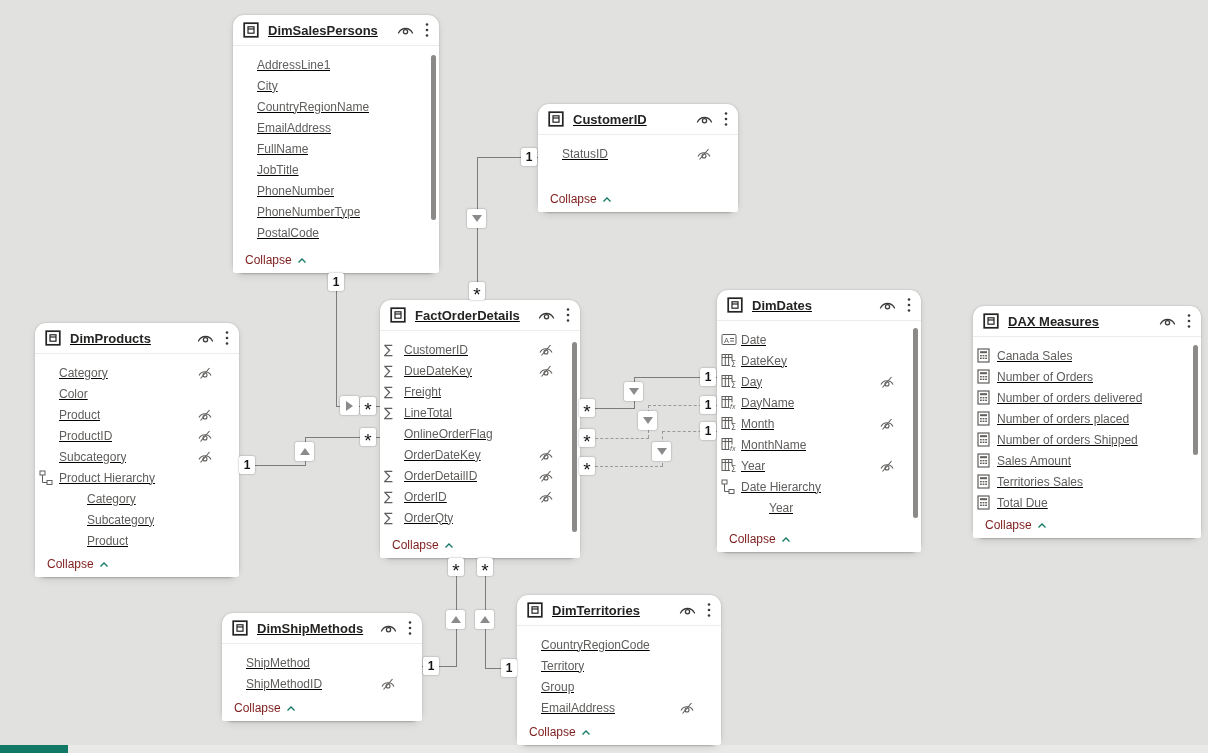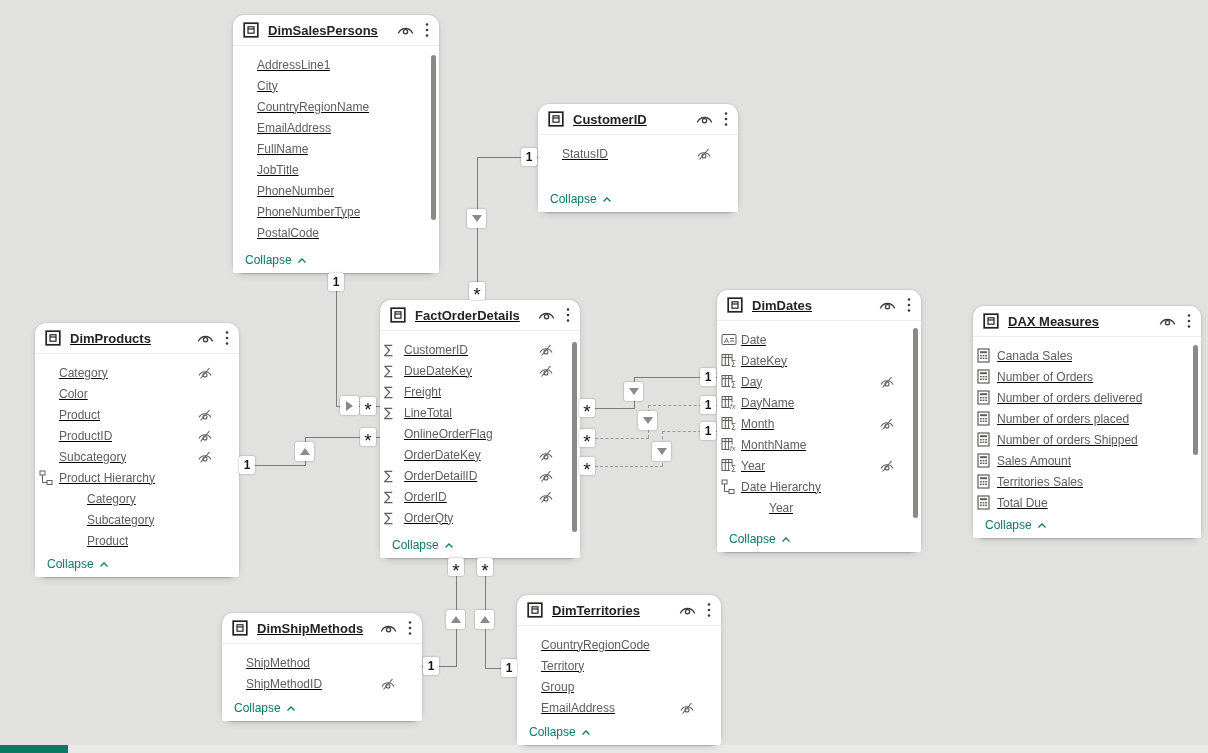--- a/index.html
+++ b/index.html
@@ -26,21 +26,21 @@
   .row{height:21px;display:flex;align-items:center;padding:0 26px 0 4px;font-size:12px;color:#605e5c;cursor:default;}
   .row .islot{width:20px;flex:0 0 20px;display:flex;align-items:center;color:#605e5c;}
   .row.child{padding-left:32px;}
   .row .fname{white-space:nowrap;overflow:hidden;}
   .row .hid{margin-left:auto;display:flex;align-items:center;}
   .sum-glyph{font-size:13px;line-height:13px;color:#605e5c;font-family:"DejaVu Sans",sans-serif;}
 
   .collapse{
     position:absolute;left:0;right:0;bottom:0;height:27px;
     display:flex;align-items:center;padding:0 12px;
-    font-size:12px;color:#0f766e;cursor:pointer;background:#fff;border-radius:0 0 2px 2px;
+    font-size:12px;color:#7f1d1d;cursor:pointer;background:#fff;border-radius:0 0 2px 2px;
   }
   .collapse .chev{display:flex;align-items:center;margin-left:5px;margin-top:2px;}
 
   .sb{position:absolute;right:3px;width:5px;border-radius:2.5px;background:#8c8a88;cursor:pointer;}
 
   
   .seg{position:absolute;}
   .seg.h{height:0;border-top:1px solid #7c7c7c;}
   .seg.v{width:0;border-left:1px solid #7c7c7c;}
   .seg.h.dashed{border-top:1px dashed #9a9a9a;}

